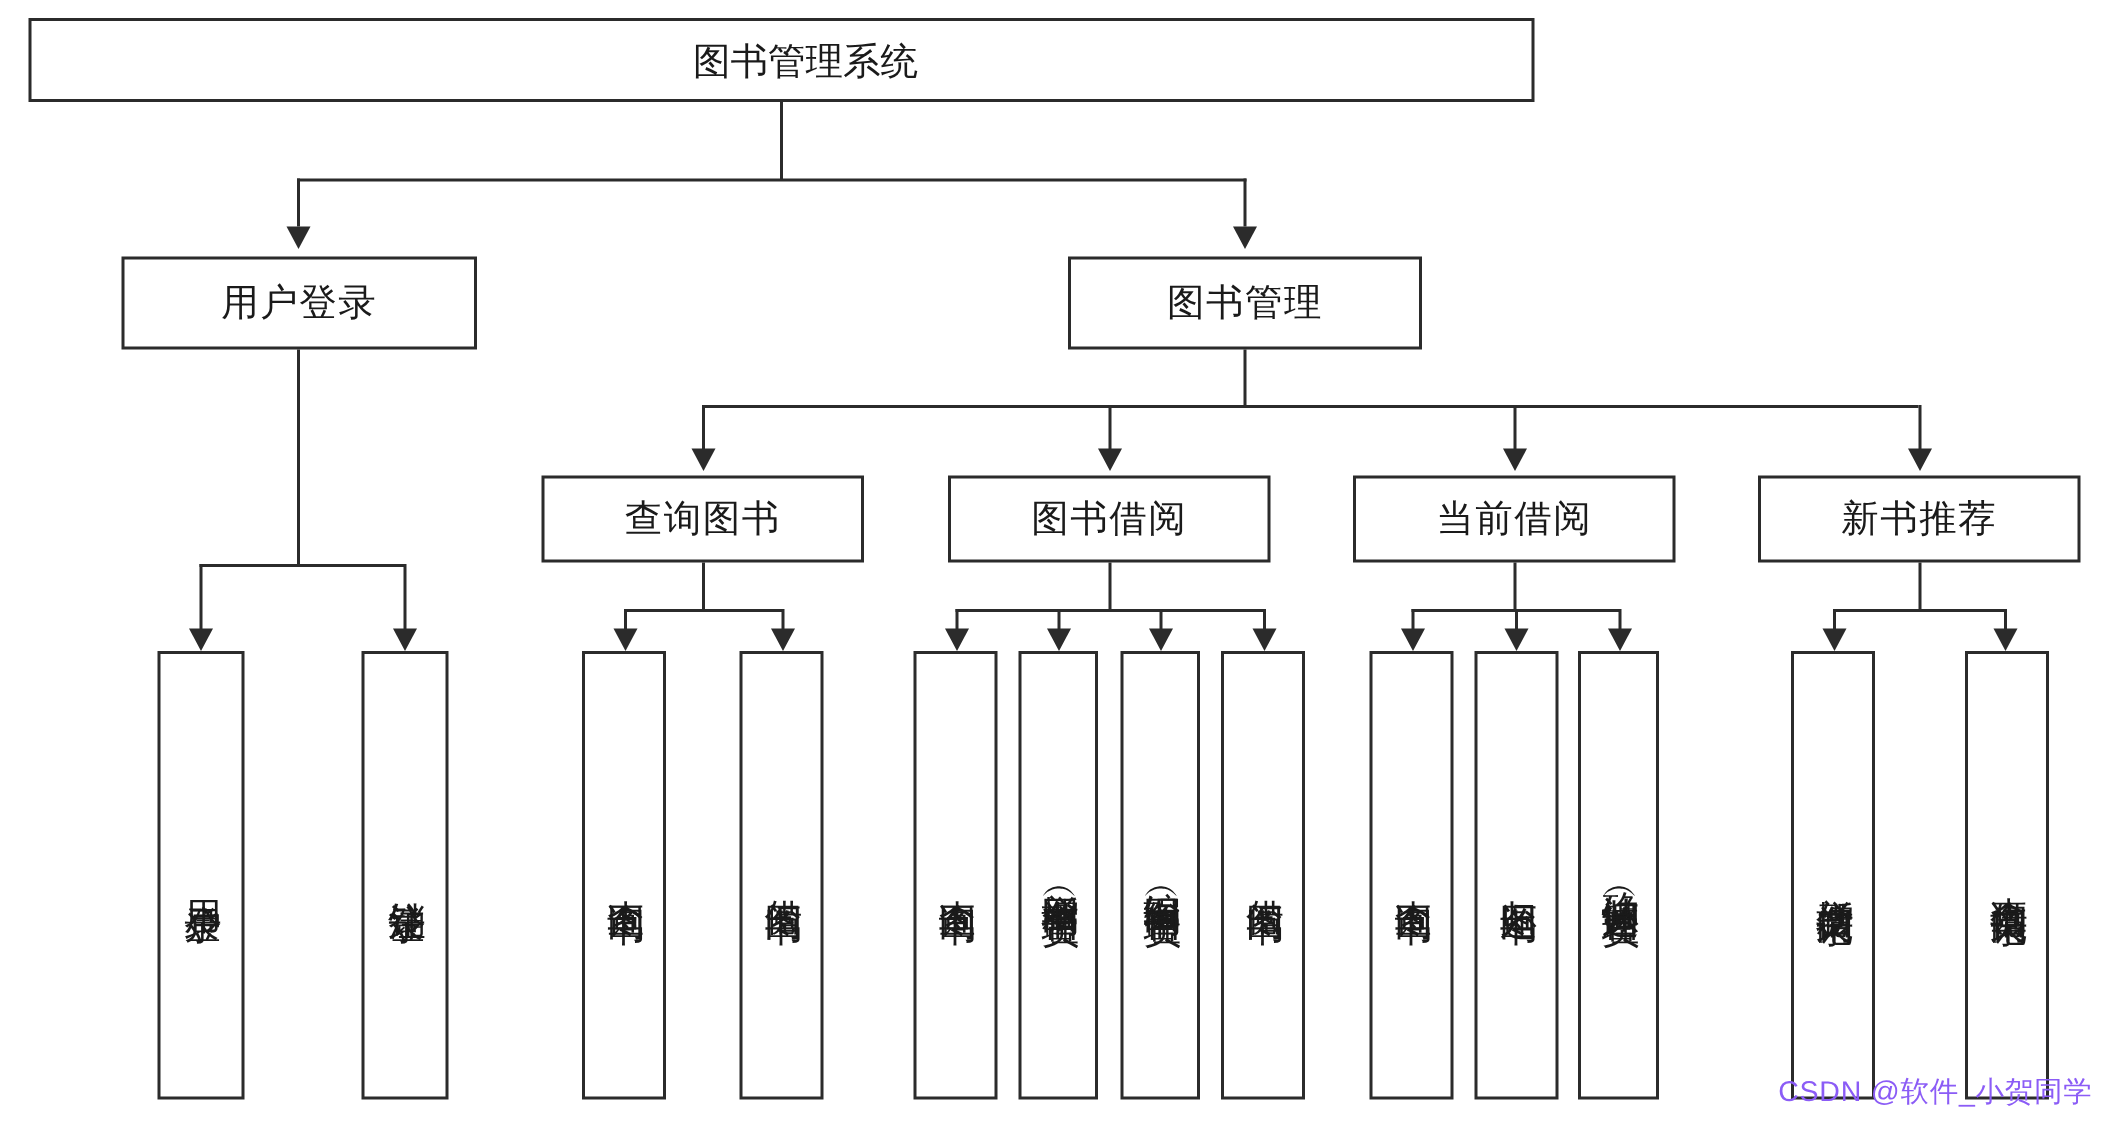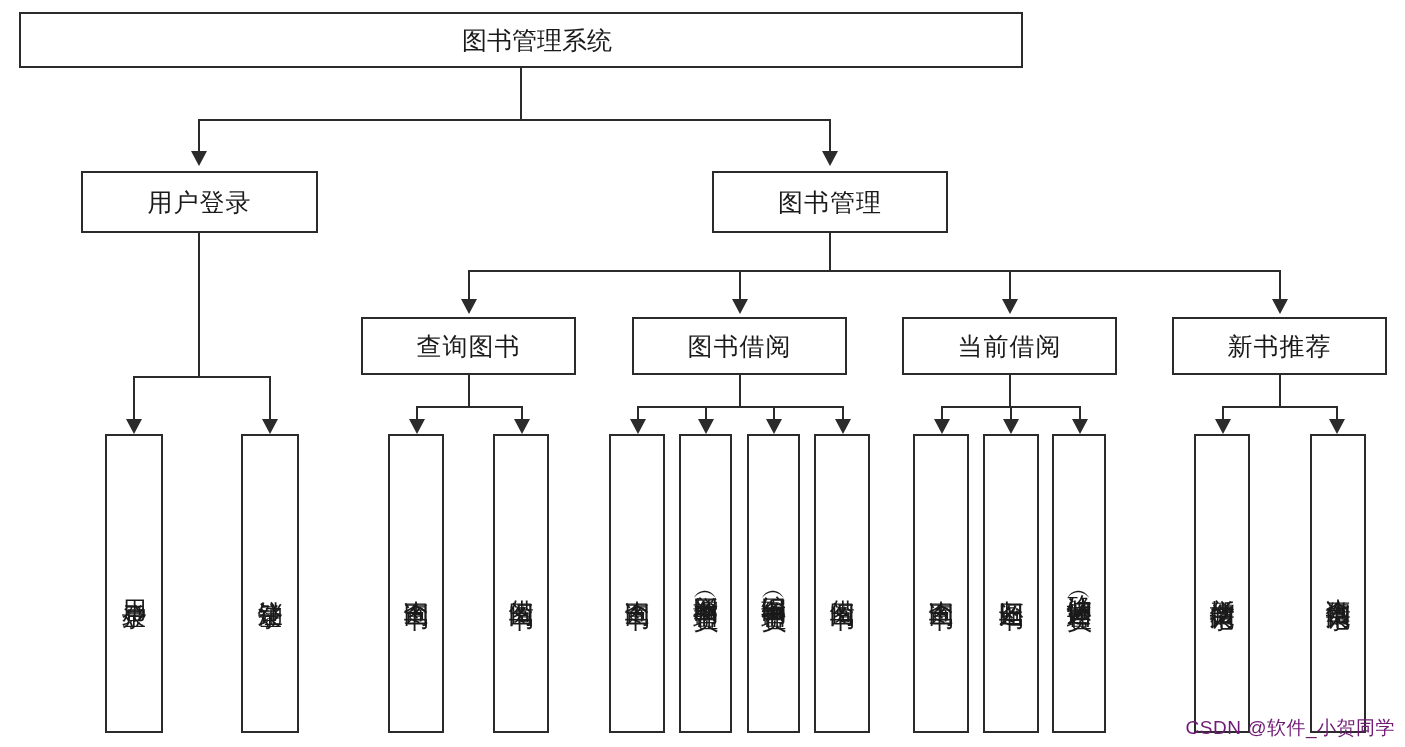--- a/index.html
+++ b/index.html
@@ -68,21 +68,21 @@
     border-left: 8px solid transparent;
     border-right: 8px solid transparent;
     border-top: 15px solid #2b2b2b;
   }
   
   #watermark {
     position: absolute;
     right: 10px;
     bottom: 6px;
     font-size: 19px;
-    color: #701a75;
+    color: #8b5cf6;
     letter-spacing: 0.5px;
     user-select: none;
     white-space: nowrap;
   }
 </style>
 </head>
 <body>
 
 <div id="canvas">
 

